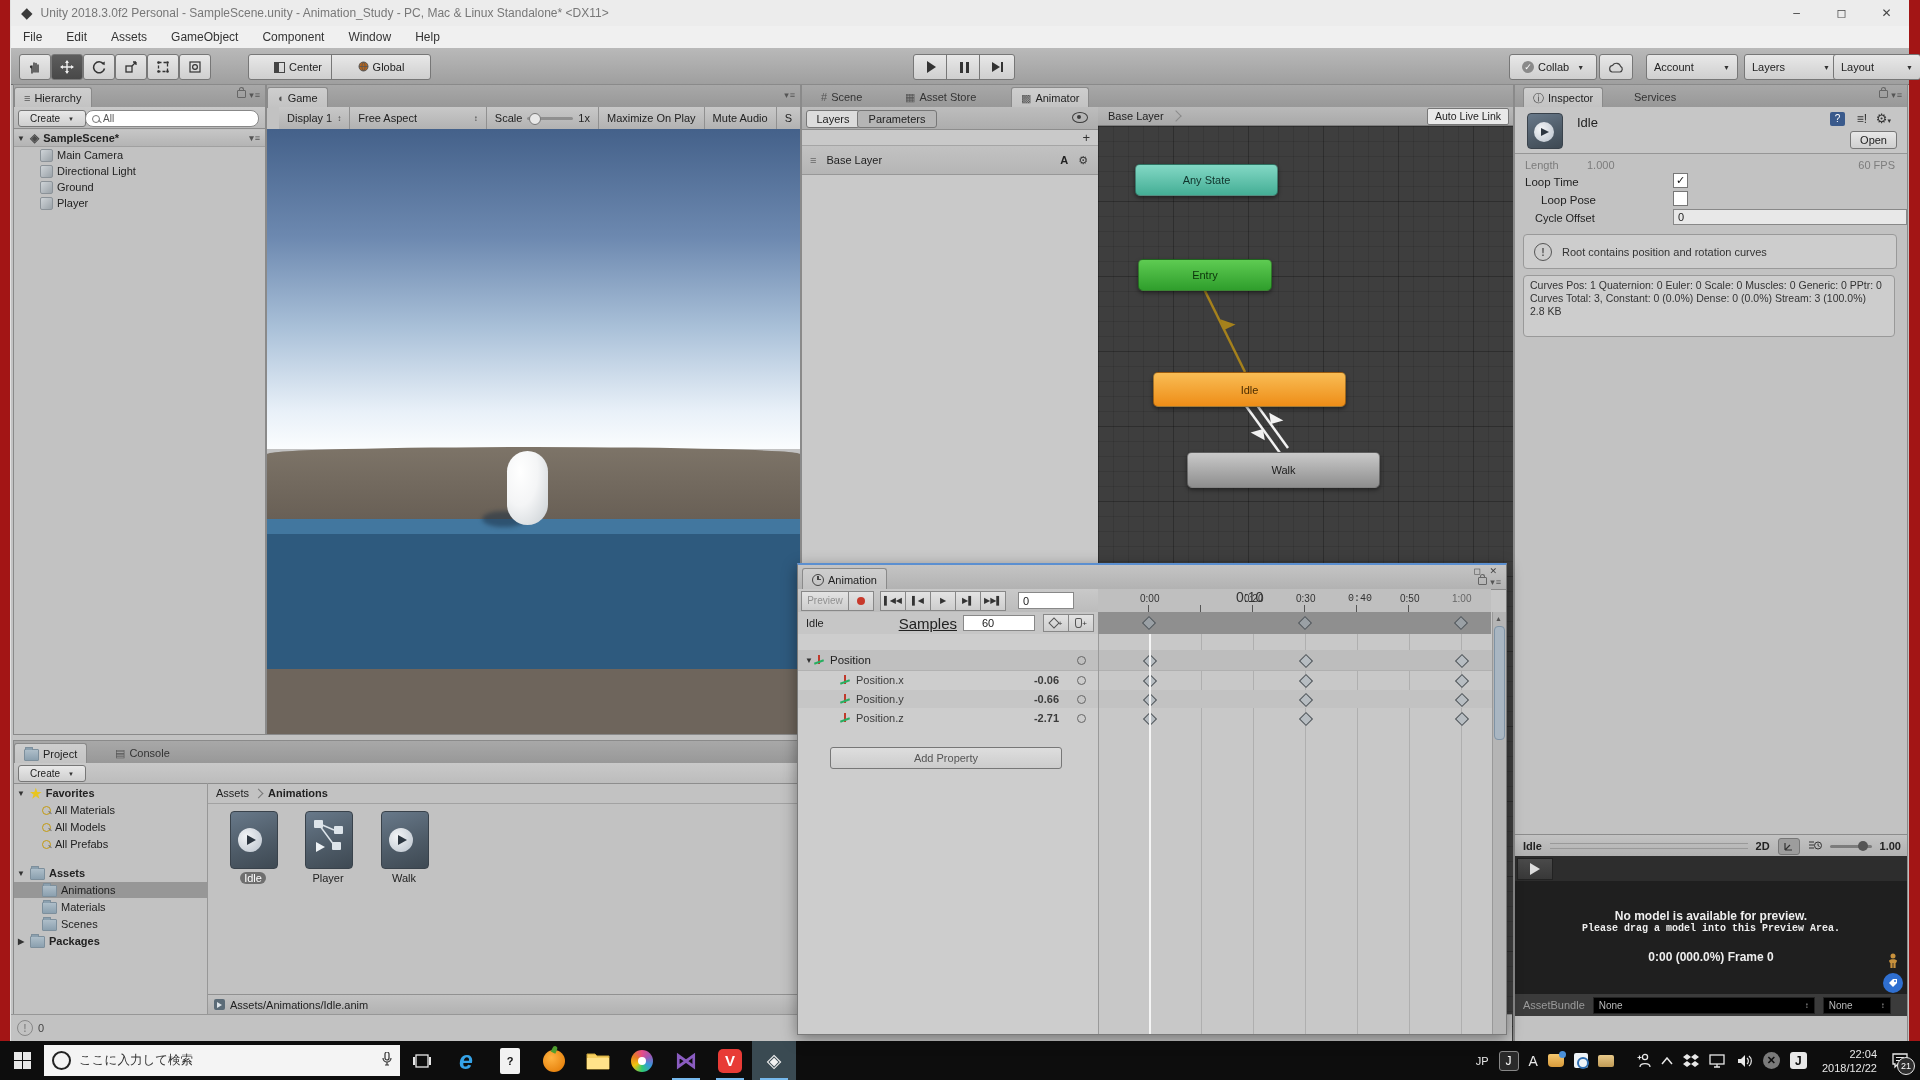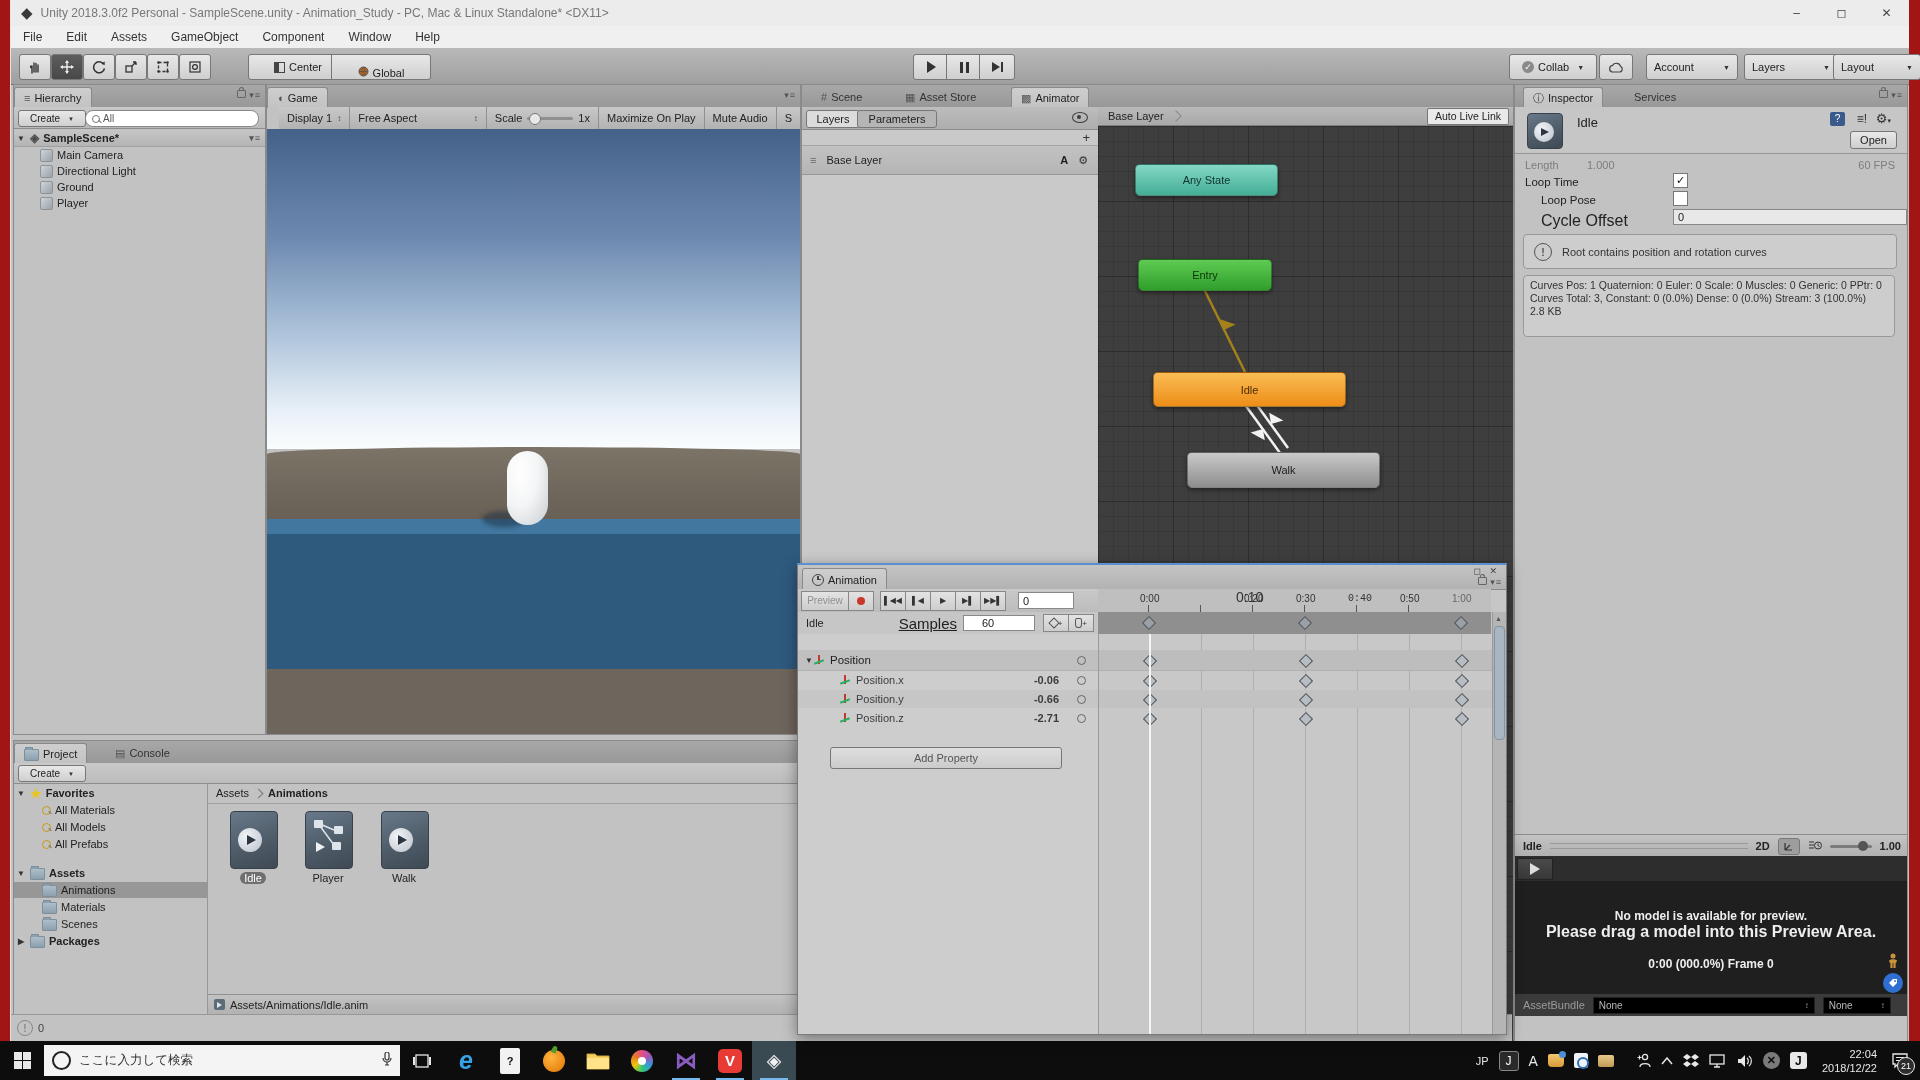--- a/index.html
+++ b/index.html
@@ -130,21 +130,21 @@
         <svg width="14" height="14" viewBox="0 0 14 14">
             <rect x="2" y="2" width="10" height="10" stroke="#333" fill="none" stroke-width="1.2"></rect>
             <circle cx="7" cy="7" r="2.4" stroke="#333" fill="none" stroke-width="1.2"></circle>
           </svg>
       </div>
 
       <div class="toolbtn grpbtn" style="left:237px;width:84px;border-radius:3px 0 0 3px;">
         <span style="display:inline-block;width:9px;height:9px;border:1px solid #444;background:linear-gradient(90deg,#444 45%,transparent 45%);"></span>
         <span>Center</span>
       </div>
-      <div class="toolbtn grpbtn" style="left:320px;width:84px;border-radius:0 3px 3px 0;align-items:flex-end;">
+      <div class="toolbtn grpbtn" style="left:320px;width:84px;border-radius:0 3px 3px 0;">
         <span><svg width="11" height="11" viewBox="0 0 11 11">
               <circle cx="5.5" cy="5.5" r="4.5" stroke="#555" fill="#b5651d" stroke-width="1"></circle>
               <path d="M1 5.5 H10 M5.5 1 A7 7 0 0 0 5.5 10 M5.5 1 A7 7 0 0 1 5.5 10" stroke="#555" fill="none" stroke-width="0.8"></path>
             </svg></span>
         <span>Global</span>
       </div>
 
       <div class="toolbtn" style="left:902px;width:34px;border-radius:3px 0 0 3px;">
         <span style="display:inline-block;width:0;height:0;border-left:9px solid #333;border-top:6px solid transparent;border-bottom:6px solid transparent;"></span>
       </div>
@@ -375,21 +375,21 @@
         <span class="toolbtn" style="right:10px;top:24px;height:16px;padding:0 9px;font-size:11px;position:absolute;">Open</span>
       </div>
 
       <div style="position:absolute;left:10px;top:74px;font-size:11px;color:#7c7c7c;">Length</div>
       <div style="position:absolute;left:72px;top:74px;font-size:11px;color:#7c7c7c;">1.000</div>
       <div style="position:absolute;right:12px;top:74px;font-size:11px;color:#7c7c7c;">60 FPS</div>
       <div style="position:absolute;left:10px;top:91px;font-size:11.5px;">Loop Time</div>
       <span class="ck" style="position:absolute;left:158px;top:88px;">✓</span>
       <div style="position:absolute;left:26px;top:109px;font-size:11.5px;">Loop Pose</div>
       <span class="ck" style="position:absolute;left:158px;top:106px;"></span>
-      <div style="position:absolute;left:26px;top:127px;font-size:16px;">Cycle Offset</div>
+      <div style="position:absolute;left:20px;top:127px;font-size:11px;">Cycle Offset</div>
       <div class="ifield" style="position:absolute;left:158px;top:124px;width:224px;">
           <span>0</span>
         </div>
 
       <div class="ibox" style="left:8px;top:149px;width:372px;height:33px;display:flex;align-items:center;gap:10px;">
         <span style="margin-left:10px;width:16px;height:16px;border:1.5px solid #555;border-radius:50%;display:flex;align-items:center;justify-content:center;font-weight:bold;color:#555;flex:none;">!</span>
         <span style="font-size:11px;">Root contains position and rotation curves</span>
       </div>
 
       <div class="ibox" style="left:8px;top:190px;width:372px;height:62px;padding:3px 6px;box-sizing:border-box;line-height:13px;font-size:10.5px;">
@@ -417,21 +417,21 @@
           </span>
         <b style="font-size:11px;margin-right:6px;">1.00</b>
       </div>
       <div style="position:absolute;left:0;top:771px;right:0;height:25px;background:#2d2d2d;border-bottom:1px solid #1a1a1a;">
         <span style="position:absolute;left:2px;top:2px;width:34px;height:20px;background:linear-gradient(#4a4a4a,#383838);border:1px solid #222;display:flex;align-items:center;justify-content:center;">
             <i style="width:0;height:0;border-left:10px solid #ddd;border-top:6px solid transparent;border-bottom:6px solid transparent;display:block;"></i>
           </span>
       </div>
       <div style="position:absolute;left:0;top:796px;right:0;height:113px;background:#1f1f1f;color:#eee;font-weight:bold;text-align:center;">
         <div style="margin-top:28px;font-size:12px;">No model is available for preview.</div>
-        <div style="font-size:16px;">Please drag a model into this Preview Area.</div>
+        <div style="font-size:10px;font-family:Liberation Mono, monospace;">Please drag a model into this Preview Area.</div>
         <div style="margin-top:16px;font-size:12px;">0:00 (000.0%) Frame 0</div>
         <span style="position:absolute;right:8px;top:72px;"><svg width="12" height="16" viewBox="0 0 12 16">
               <circle cx="6" cy="3" r="2.5" fill="#c8913c"></circle>
               <path d="M2 8 C2 5.5 10 5.5 10 8 L9 10 H3 Z" fill="#c8913c"></path>
               <rect x="3.4" y="10" width="2.2" height="5" fill="#c8913c"></rect>
               <rect x="6.4" y="10" width="2.2" height="5" fill="#c8913c"></rect>
             </svg></span>
         <span style="position:absolute;right:4px;top:92px;width:20px;height:20px;border-radius:50%;background:#2f6fd0;display:flex;align-items:center;justify-content:center;">
             <svg width="10" height="10" viewBox="0 0 10 10">
               <path d="M1 5 L5 1 H9 V5 L5 9 Z" fill="#fff"></path>

